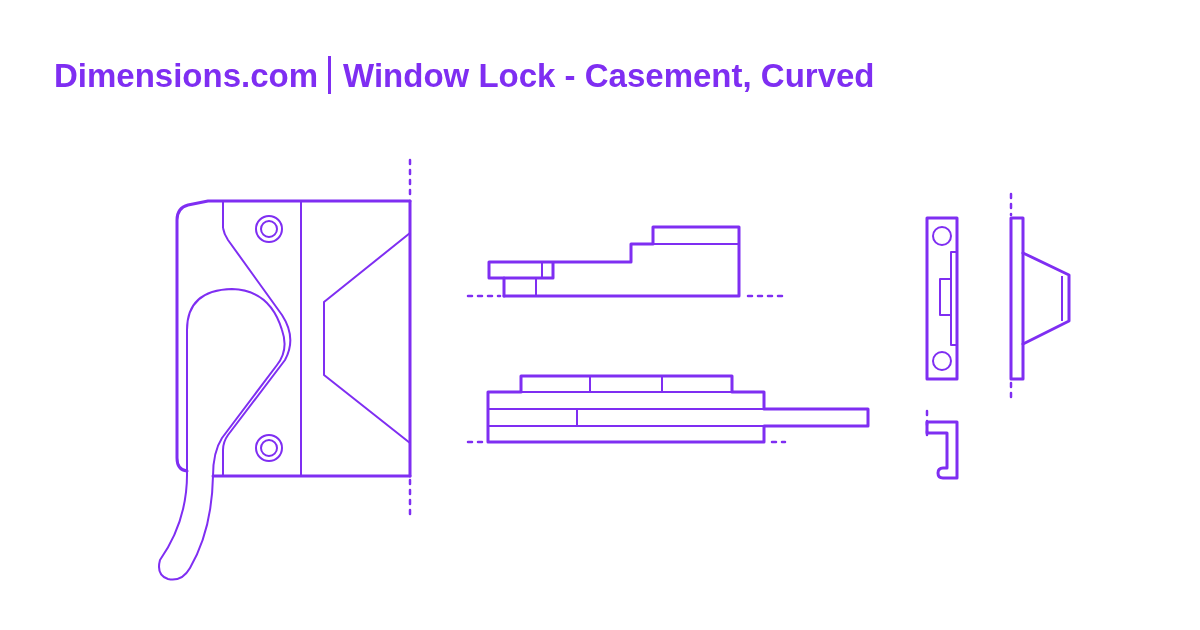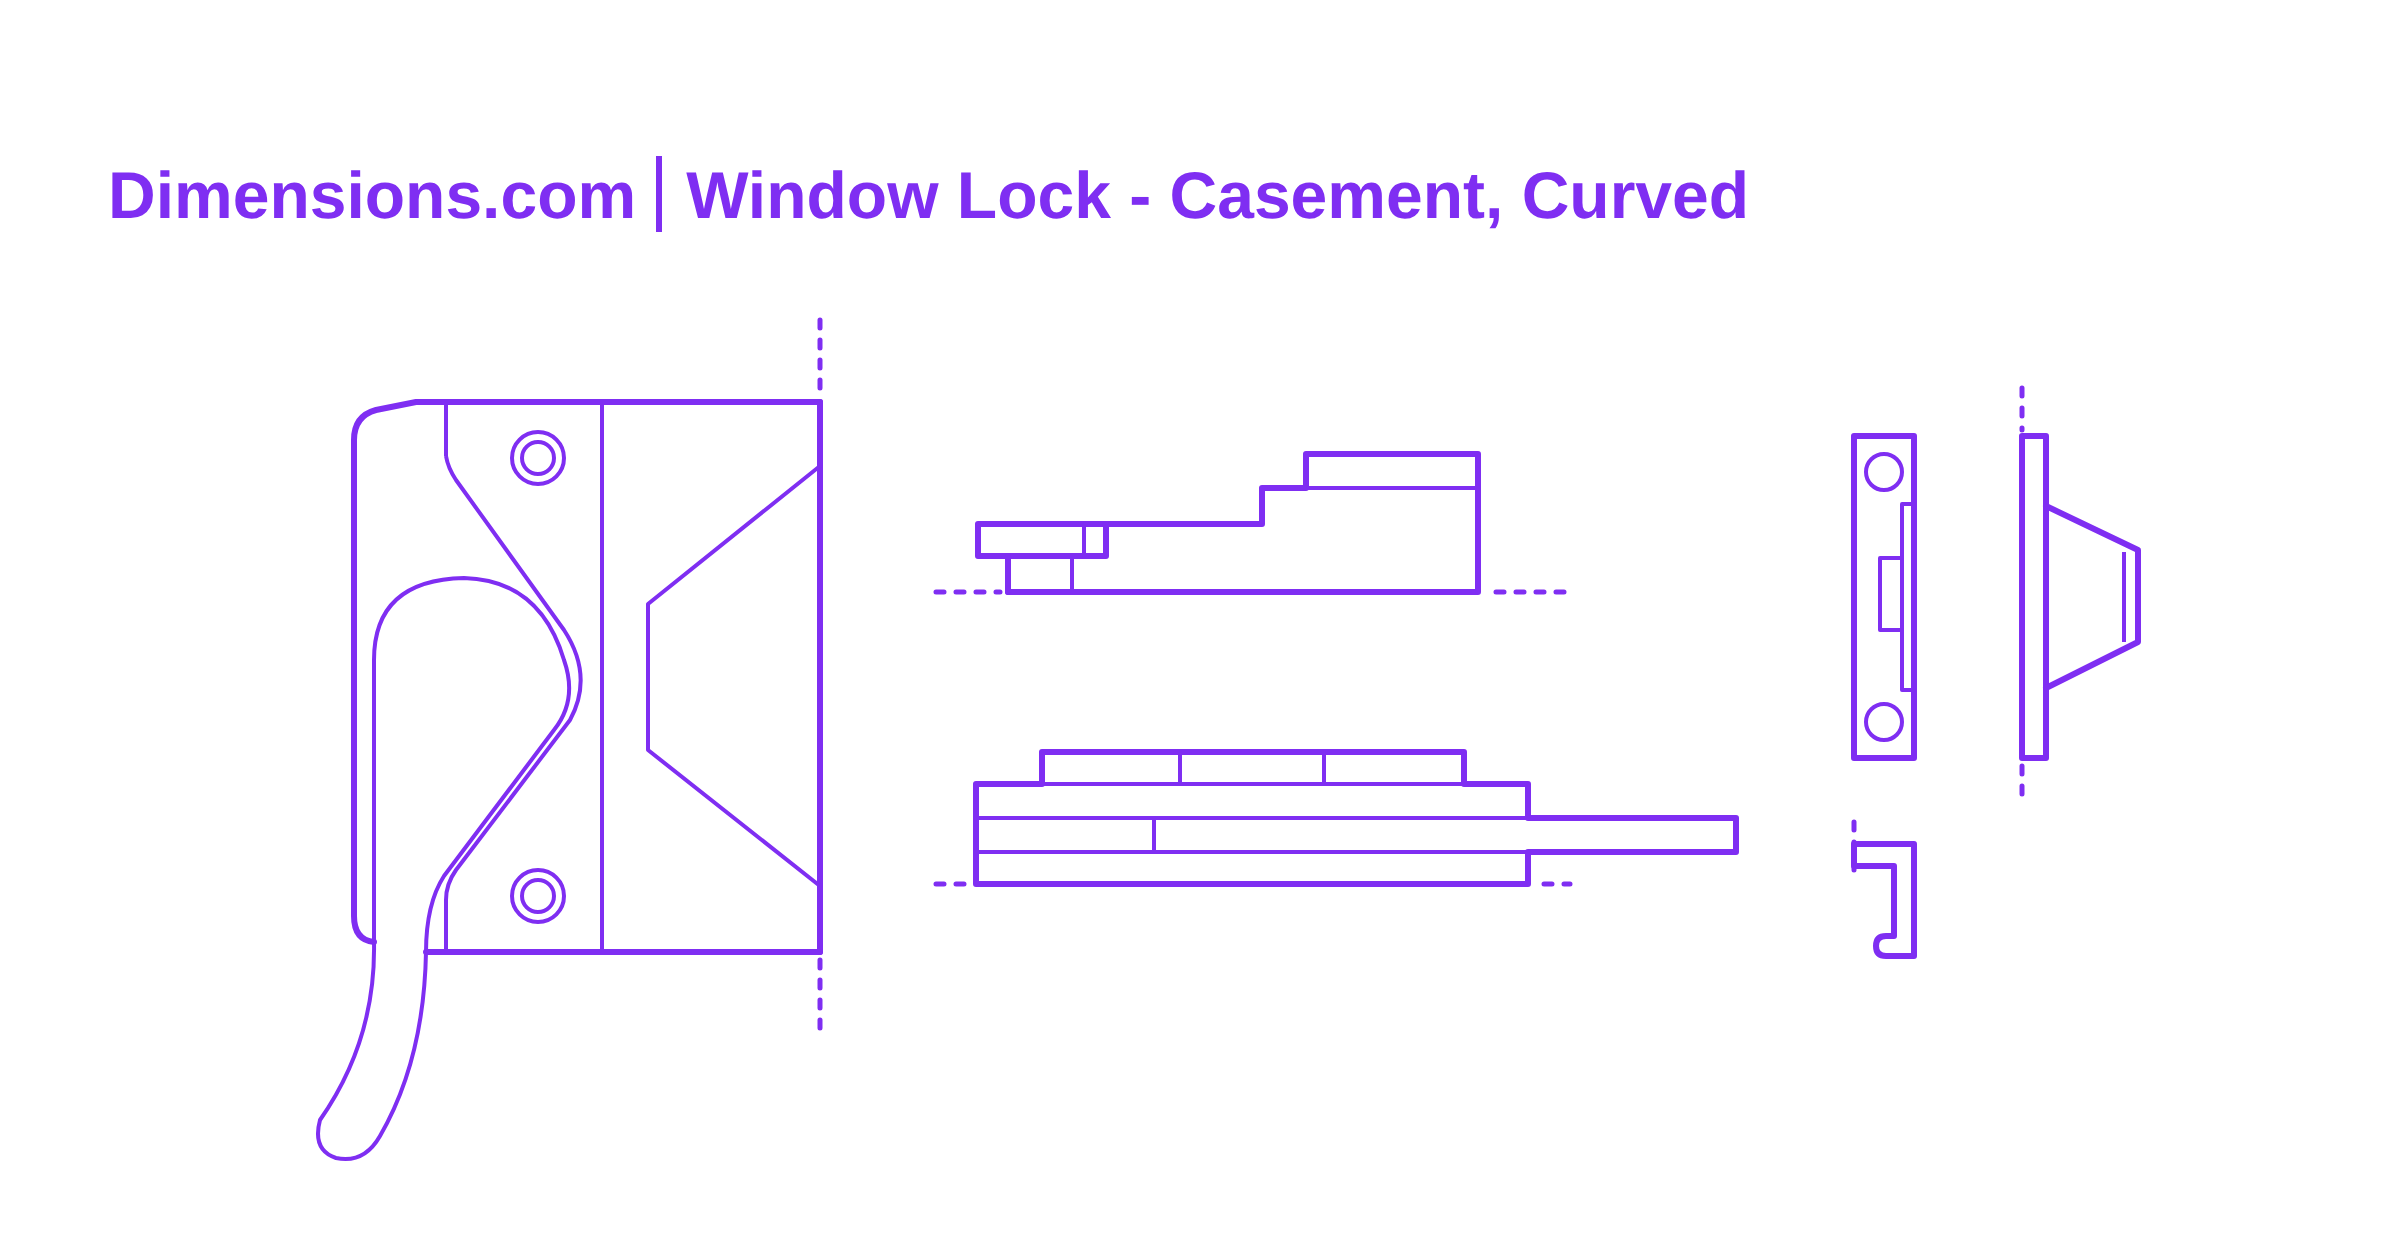--- a/index.html
+++ b/index.html
@@ -1,17 +1,17 @@
 <!DOCTYPE html>
 <html><head>
 <meta charset="utf-8">
 <style>
   html,body{margin:0;padding:0;background:#ffffff;}
   body{width:1200px;height:630px;position:relative;overflow:hidden;font-family:"Liberation Sans",sans-serif;}
-  .title{position:absolute;left:54px;top:56px;font-size:33px;font-weight:bold;color:#7f2ef2;letter-spacing:0px;white-space:nowrap;margin-top:22px;}
+  .title{position:absolute;left:54px;top:56px;font-size:33px;font-weight:bold;color:#7f2ef2;letter-spacing:0px;white-space:nowrap;}
   .title .sep{display:inline-block;width:3px;height:38px;background:#7f2ef2;vertical-align:-7px;margin:0 12px 0 10px;}
   svg{position:absolute;left:0;top:0;}
   .s{fill:none;stroke:#7f2ef2;stroke-width:3;stroke-linejoin:round;stroke-linecap:round;}
   .t{fill:none;stroke:#7f2ef2;stroke-width:2;stroke-linejoin:round;}
   .d{fill:none;stroke:#7f2ef2;stroke-width:2.5;stroke-dasharray:4 6;stroke-linecap:round;}
 </style>
 </head>
 <body>
 
 <div class="title">

